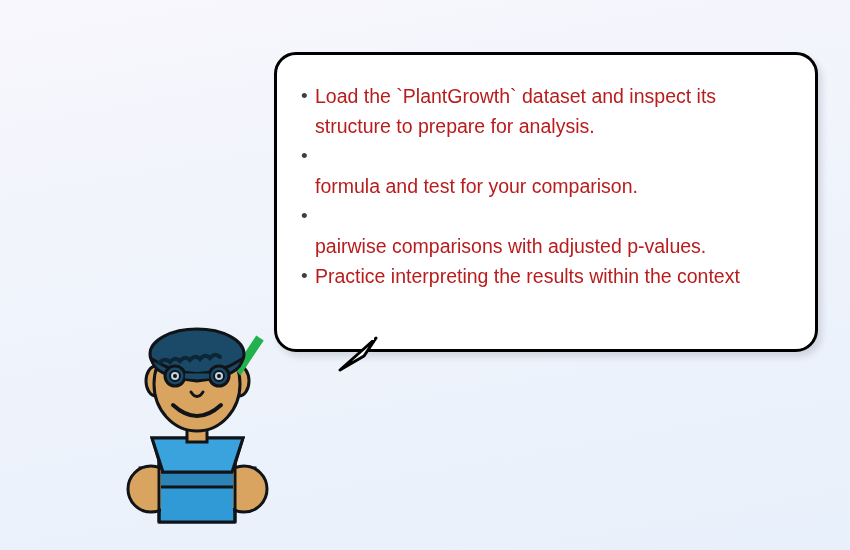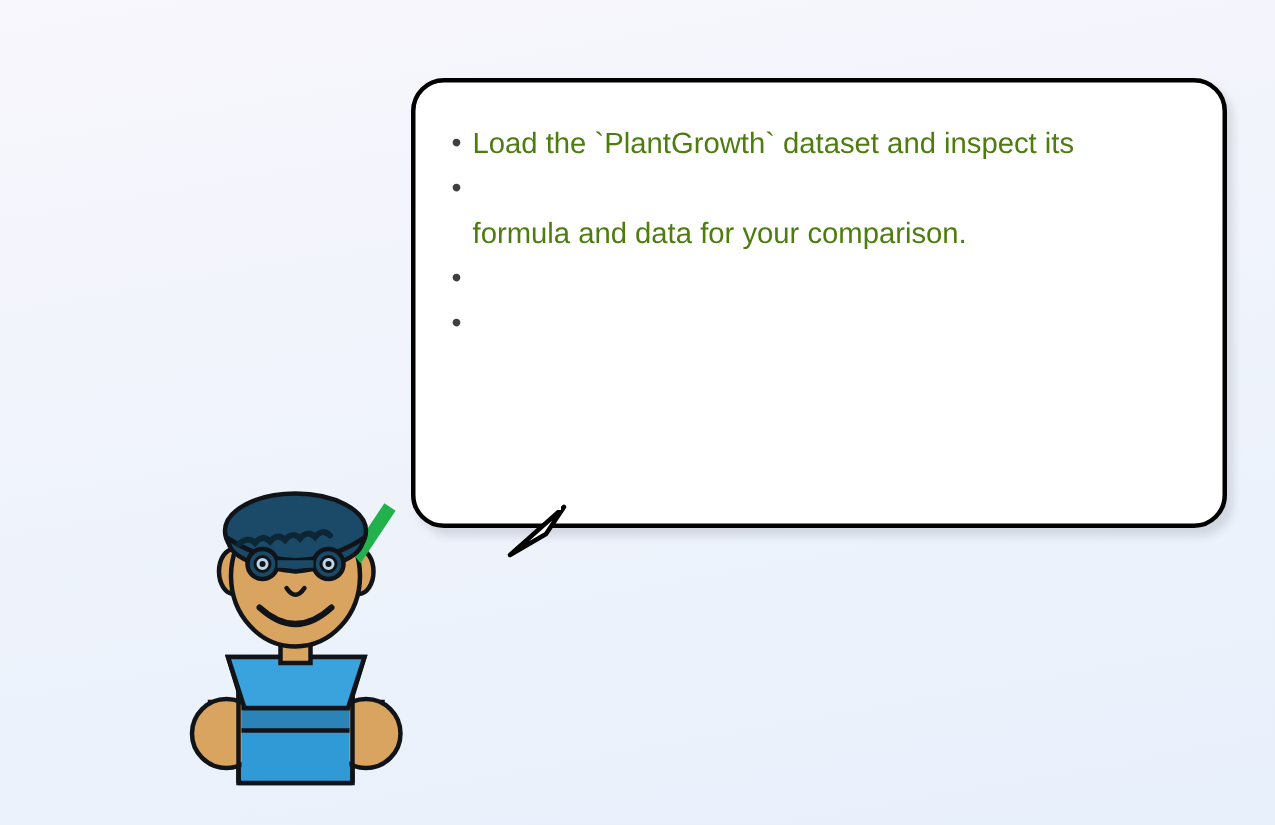--- a/index.html
+++ b/index.html
@@ -53,21 +53,21 @@
     flex: 0 0 auto;
     width: 14px;
     font-size: 19px;
     line-height: 30px;
     color: #3f3f3f;
     text-align: left;
   }
 
   .bullet-text {
     flex: 1 1 auto;
-    color: #4d7c0f;
+    color: #b91c1c;
   }
 
   
   #bubble-tail {
     position: absolute;
     left: 336px;
     top: 336px;
     width: 52px;
     height: 36px;
     pointer-events: none;
@@ -87,42 +87,44 @@
 
 <div id="scene">
 
   <div id="speech-bubble">
     <ul id="bubble-text-list">
 
       <li class="bubble-bullet-row">
         <span class="bullet-dot">•</span>
         <span class="bullet-text">
           <span>Load the `PlantGrowth` dataset and inspect its</span><br>
+          <span>structure to prepare for analysis.</span>
         </span>
       </li>
 
       <li class="bubble-bullet-row">
         <span class="bullet-dot">•</span>
         <span class="bullet-text">
           <br>
-          <span>formula and data for your comparison.</span>
+          <span>formula and test for your comparison.</span>
         </span>
       </li>
 
       <li class="bubble-bullet-row">
         <span class="bullet-dot">•</span>
         <span class="bullet-text">
           <br>
+          <span>pairwise comparisons with adjusted p-values.</span>
         </span>
       </li>
 
       <li class="bubble-bullet-row">
         <span class="bullet-dot">•</span>
         <span class="bullet-text">
-          <br>
+          <span>Practice interpreting the results within the context</span><br>
         </span>
       </li>
 
     </ul>
   </div>
 
   <svg id="bubble-tail" viewBox="0 0 52 36">
 
     <polygon points="4,34 40,2 28,20" fill="#ffffff" stroke="#000000" stroke-width="3" stroke-linejoin="round"></polygon>
 

